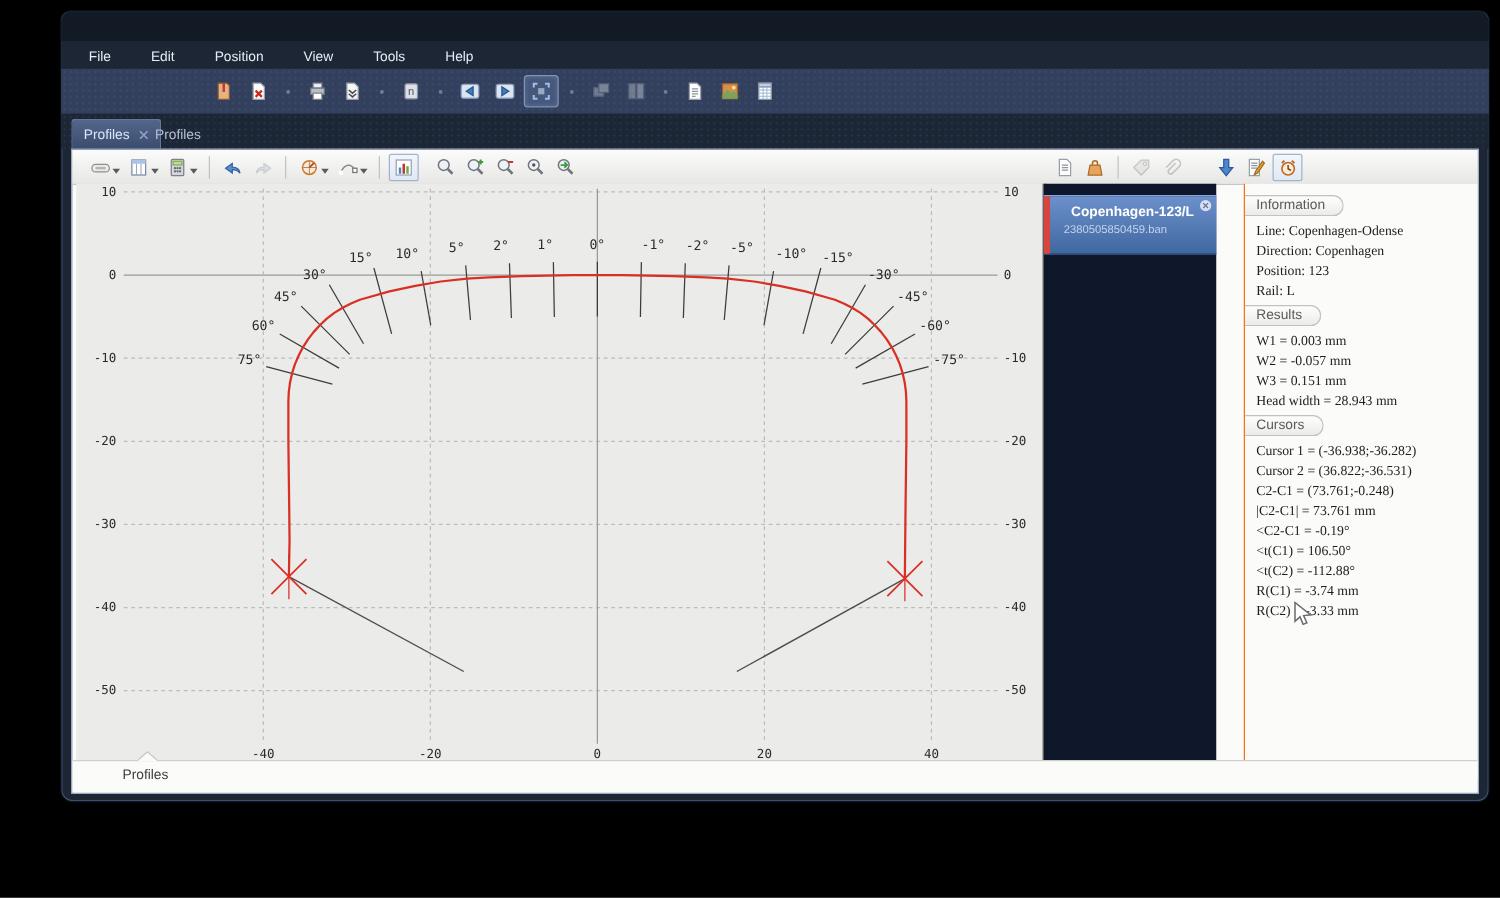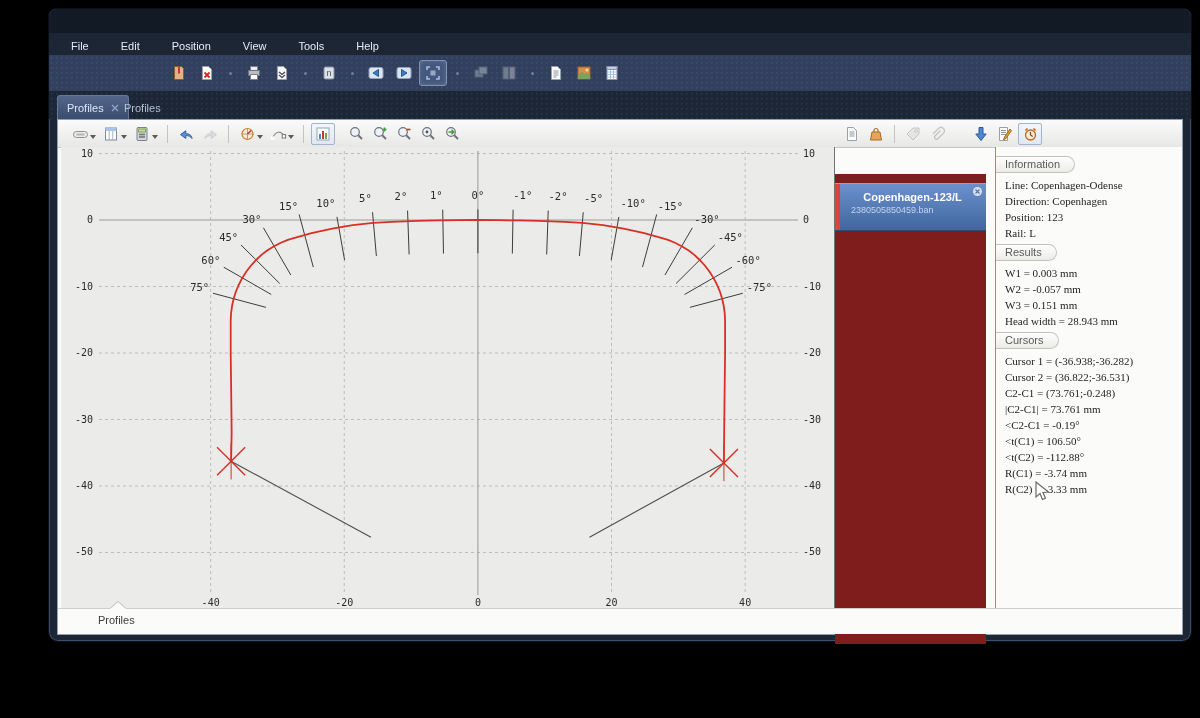--- a/index.html
+++ b/index.html
@@ -26,22 +26,22 @@
   .content{position:absolute;left:8px;right:8px;top:110px;bottom:6px;background:#fbfbfa;border:1px solid #8fa0bb;}
   .charttoolbar{position:absolute;left:0;right:0;top:0;height:27px;background:linear-gradient(#fbfbfb,#e7e7e5);
     border-bottom:1px solid #c6c6c3;display:flex;align-items:center;}
   .ci{width:22px;height:20px;display:flex;align-items:center;justify-content:center;margin:0 1px;}
   .ci.pressed{background:linear-gradient(#f2f6fc,#dfe8f4);border:1px solid #a3b4cc;border-radius:2px;}
   .ci.disabled{opacity:.45;}
   .caret{margin:6px 3px 0 -2px;width:0;height:0;border-left:3px solid transparent;border-right:3px solid transparent;border-top:4px solid #5a5a5a;}
   .vsep{width:1px;height:18px;background:#c3c3c0;margin:0 6px;}
   .rgrp{position:absolute;left:782px;top:3px;display:flex;align-items:center;}
   .main{position:absolute;left:0;right:0;top:27px;bottom:25px;}
-  .chartarea{position:absolute;left:3px;top:0;width:773px;height:470px;background:#ebebe9;border-right:1px solid #737373;}
-  .listpanel{position:absolute;left:777px;top:0;width:151px;height:470px;background:#7f1d1d;margin-top:27px;}
+  .chartarea{position:absolute;left:3px;top:0;width:773px;height:470px;background:#ebebe9;border-right:3px solid #737373;}
+  .listpanel{position:absolute;left:777px;top:0;width:138px;height:470px;background:#0f172a;}
   .listitem{position:absolute;left:0;right:0;}
   .li1{top:9px;height:46px;background:linear-gradient(#6b90cc,#41679f);border-top:1px solid #86a4d8;border-bottom:1px solid #2f4a78;}
   .li1 .bar{position:absolute;left:0;top:0;bottom:0;width:5px;background:#d8453c;}
   .li1 .t{margin:7px 10px 0 14px;text-align:center;color:#fff;font-size:11px;font-weight:bold;}
   .li1 .s{margin:2px 0 0 16px;color:#c3d3ee;font-size:9px;}
   .liclose{position:absolute;right:4px;top:3px;width:9px;height:9px;border-radius:50%;background:#d7e0ef;display:flex;align-items:center;justify-content:center;}
   .li2{top:61px;height:44px;}
   .li2 .bar{position:absolute;left:0;top:0;bottom:0;width:5px;background:#161616;}
   .li2 .row{display:flex;align-items:center;margin-left:13px;}
   .li2 .t{color:#ededeb;font-size:11px;font-weight:bold;margin-left:6px;}

